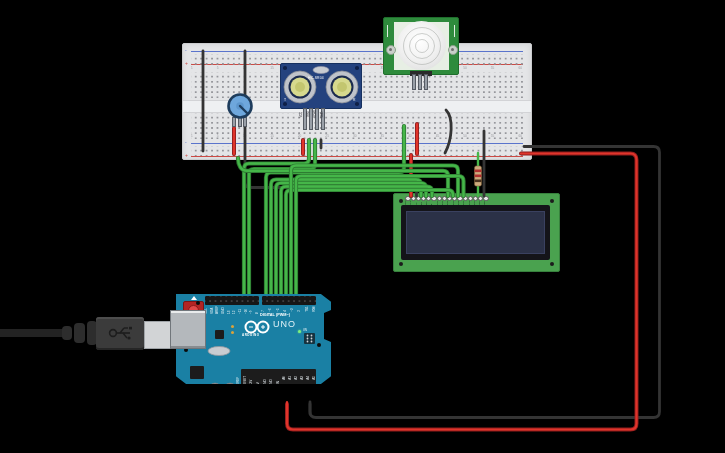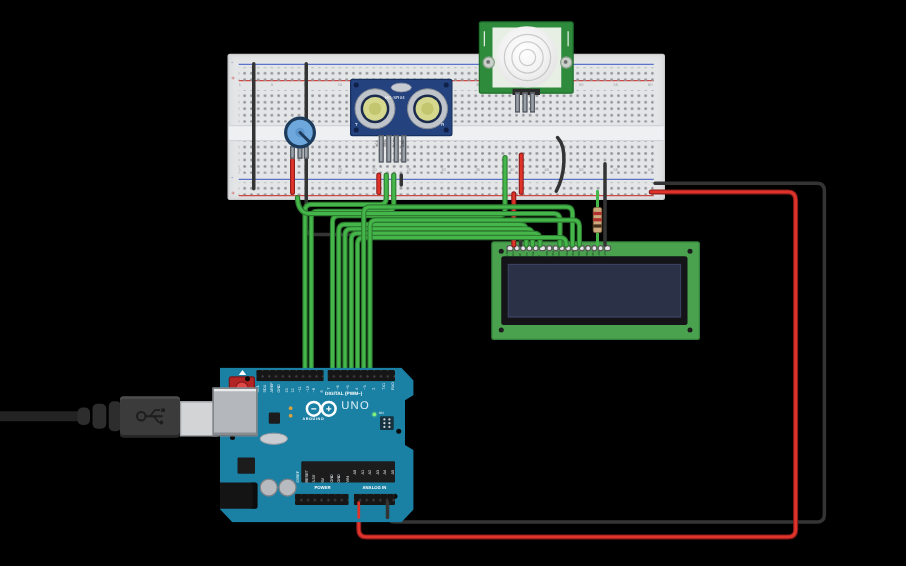--- a/index.html
+++ b/index.html
@@ -32,21 +32,21 @@
   .screw{position:absolute;width:3.6px;height:3.6px;border-radius:50%;background:#0f2148;}
   .pinstub{position:absolute;background:#9aa0a8;border:1px solid #565b63;}
   #lcd{left:393px;top:193px;width:165px;height:77px;background:#4aa24f;border:1px solid #37813d;border-radius:2px;}
   #lcdbezel{position:absolute;left:7px;top:11px;width:149px;height:55px;background:#141419;border-radius:2px;}
   #lcdscreen{position:absolute;left:5px;top:6px;width:139px;height:43px;background:#2b3147;
              box-shadow:inset 0 0 0 1px #3a4160;}
   .lcdhole{position:absolute;width:4px;height:4px;border-radius:50%;background:#1c1c1c;}
   .lcdpin{position:absolute;top:1.5px;width:3.2px;height:3.2px;border-radius:50%;
           background:#e8e8e8;border:1px solid #5a5a5a;}
   #pot{left:226px;top:92px;width:30px;height:34px;}
-  #arduino{left:176px;top:294px;width:155px;height:124px;background:#1a80a4;
+  #arduino{left:176px;top:294px;width:155px;height:90px;background:#1a80a4;
            clip-path:polygon(0 0,93.5% 0,100% 8.5%,100% 17.8%,95.5% 21.2%,95.5% 50%,100% 53.4%,100% 91.5%,93.5% 100%,6.5% 100%,0 91.5%);}
   .header{position:absolute;height:9px;background:#161616;border-radius:1px;
           background-image:radial-gradient(circle,#3d3d3d 1px,transparent 1.1px);
           background-size:5.4px 5.4px;background-position:2.4px 2.4px;}
   .ahole{position:absolute;width:4.4px;height:4.4px;border-radius:50%;background:#0b0b0b;}
   .smallchip{position:absolute;background:#1c1c1c;border-radius:1px;}
   #usbport{left:170px;top:310px;width:34px;height:37px;background:#b4b8bc;border:1px solid #71767b;
            box-shadow:inset 0 2px 0 #e9ebec, inset 0 -2px 0 #888c90;}
   #usbplug{left:144px;top:321px;width:28px;height:26px;background:#d2d4d6;border:1px solid #9fa3a7;}
   #usbbody{left:96px;top:317px;width:48px;height:33px;background:#3b3b3b;border-radius:3px;

